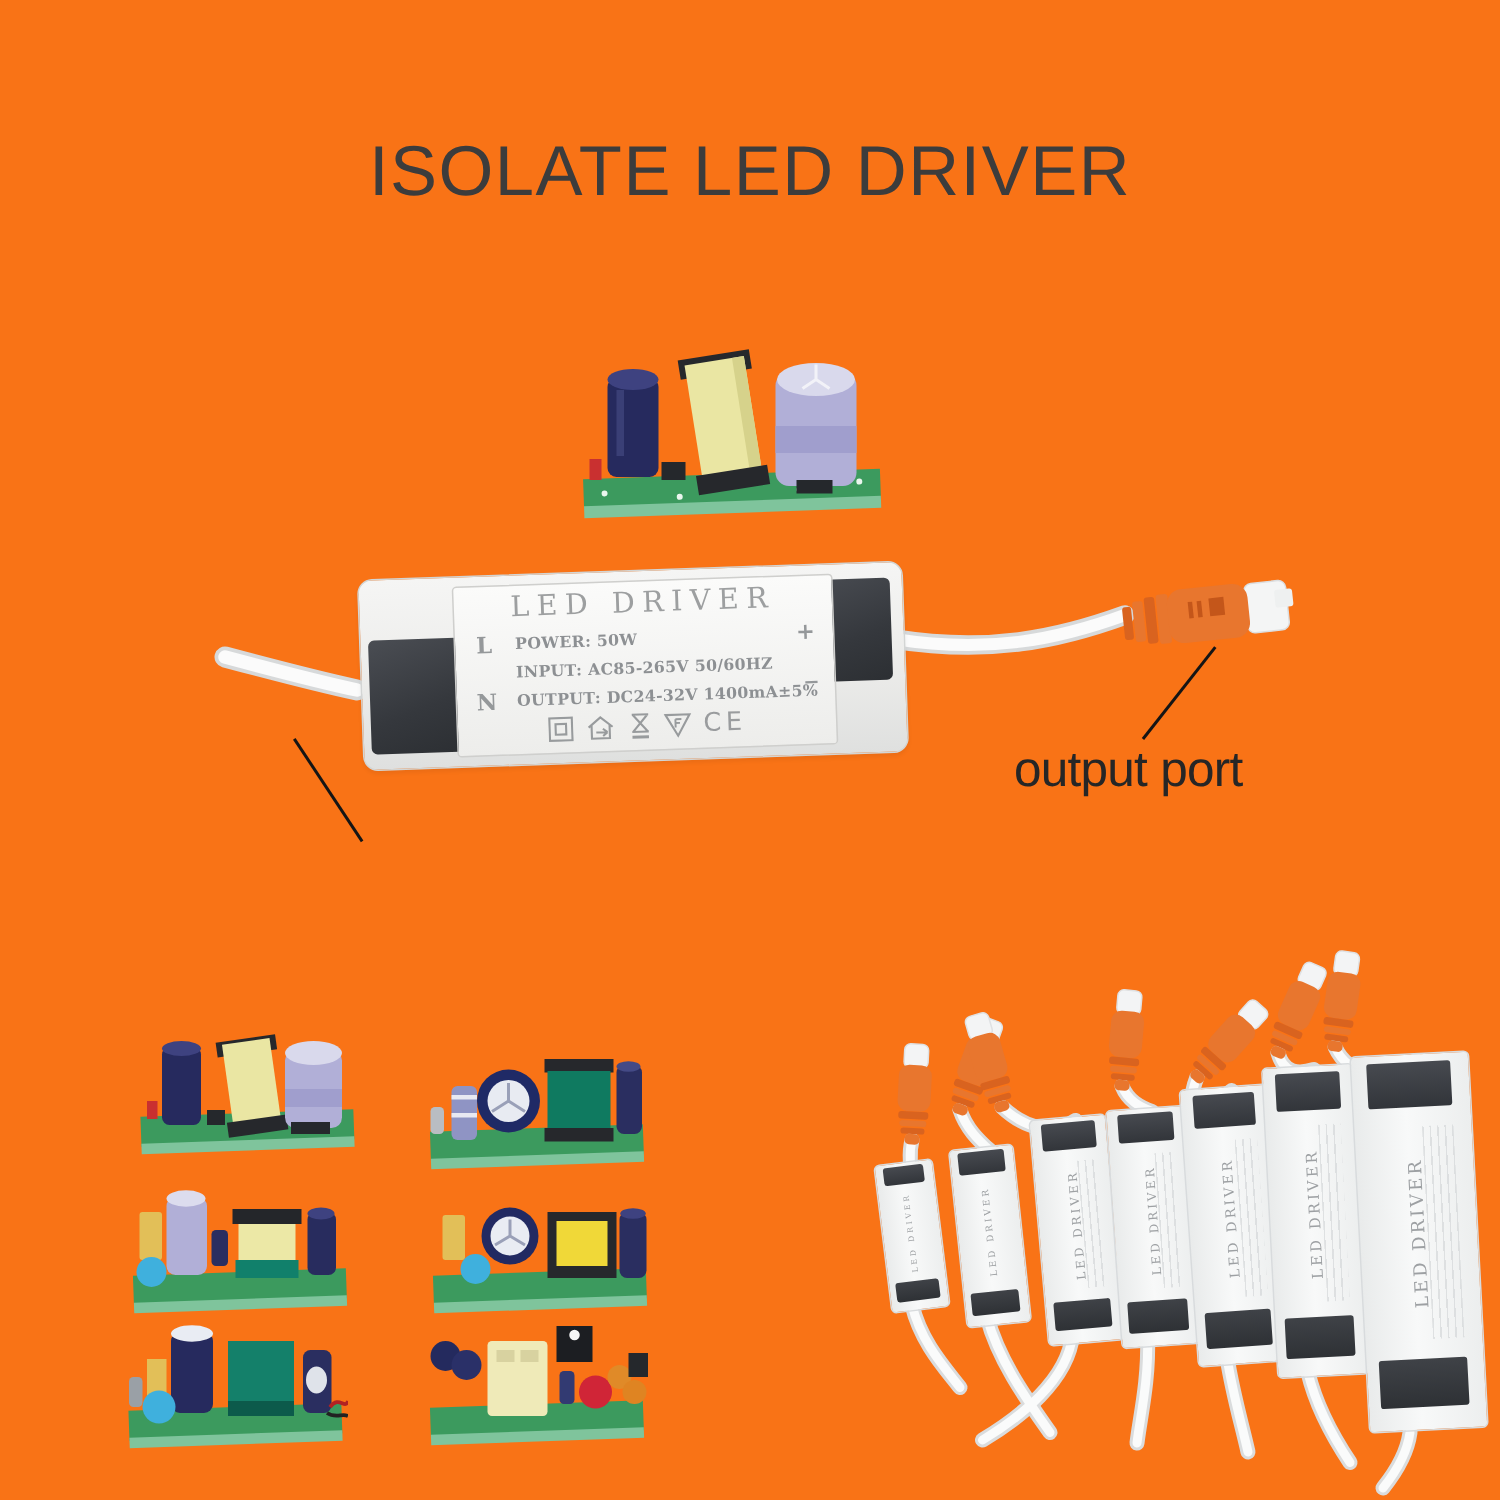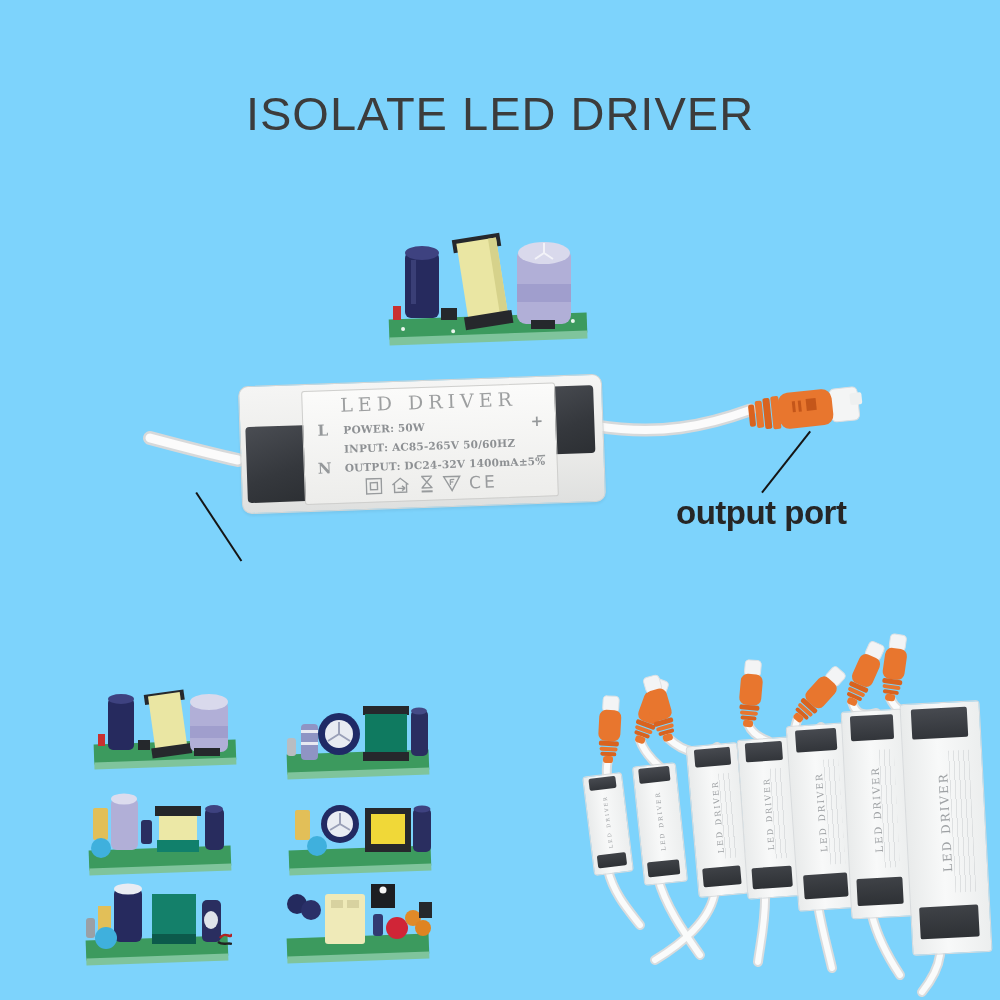--- a/index.html
+++ b/index.html
@@ -1,25 +1,25 @@
 <!DOCTYPE html>
 <html><head>
 <meta charset="utf-8">
 <style>
   html,body{margin:0;padding:0;background:#fff;}
-  .canvas{position:relative;width:1000px;height:1000px;background:#7dd3fc;overflow:hidden;
+  .canvas{position:relative;width:1000px;height:1000px;background:#f97316;overflow:hidden;
           font-family:"Liberation Sans",sans-serif;}
   .abs{position:absolute;}
 
   
   .page-title{position:absolute;left:0;top:86px;width:1000px;text-align:center;
     font-size:47px;font-weight:400;letter-spacing:1px;color:#3c3c3c;}
 
   
-  .callout{position:absolute;font-size:33px;font-weight:700;letter-spacing:-0.5px;color:#262626;}
+  .callout{position:absolute;font-size:33px;font-weight:400;letter-spacing:-0.5px;color:#262626;}
   .pointer{position:absolute;height:2px;background:#151515;transform-origin:0 0;}
 
   
   .driver-box{position:absolute;left:240px;top:380px;width:362px;height:126px;
     background:linear-gradient(180deg,#f5f5f4 0%,#ececea 55%,#dfe0df 100%);
     border:1px solid #d3d5d4;border-radius:10px;transform:rotate(-2deg);
     box-shadow:0 2px 3px rgba(0,0,0,0.06);}
   .end-block{position:absolute;background:linear-gradient(160deg,#4a4d53 0%,#35383d 60%,#2c2f33 100%);
     border-radius:4px;}
   .end-block.left{left:5px;top:40px;width:62px;height:76px;}

